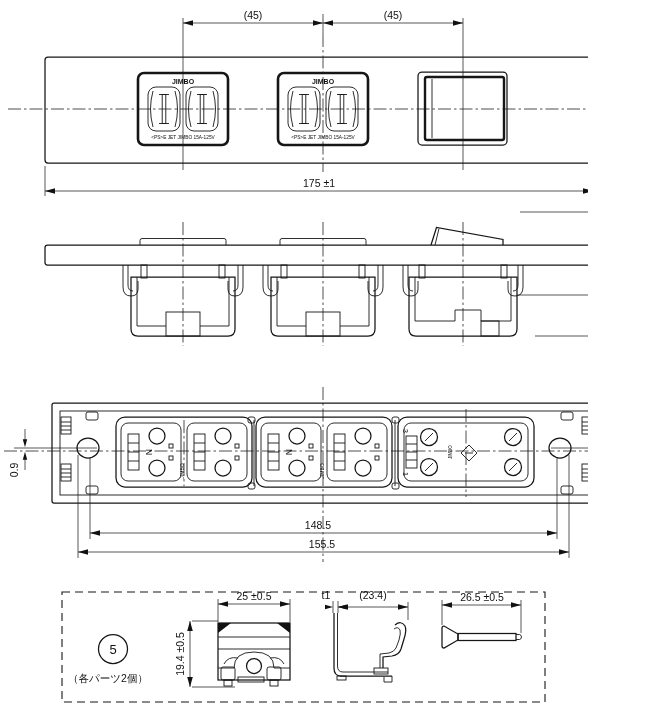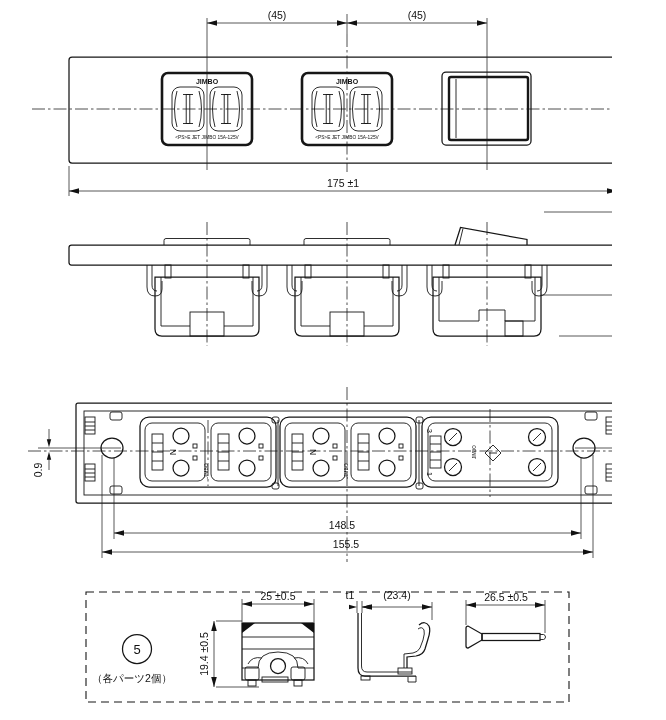--- a/index.html
+++ b/index.html
@@ -1,17 +1,17 @@
 <!DOCTYPE html>
 <html><head>
 <meta charset="utf-8">
 <style>
   html,body{margin:0;padding:0;background:#fff;}
   .sheet{position:relative;width:588px;height:720px;background:#fff;overflow:hidden;
-         font-family:"Liberation Sans", sans-serif;margin-left:24px;}
+         font-family:"Liberation Sans", sans-serif;}
   svg{display:block;}
   svg text{fill:#111;font-family:"Liberation Sans", sans-serif;}
   .ln{stroke:#161616;fill:none;}
   .med{stroke-width:1.25;}
   .thin{stroke-width:0.9;}
   .dim{stroke:#222;stroke-width:0.75;fill:none;}
   .cl{stroke:#222;stroke-width:0.8;fill:none;stroke-dasharray:13 3 2.5 3;}
   .arr{fill:#111;stroke:none;}
   .dimtxt{font-size:10.5px;}
   .tiny{font-size:4.8px;}

